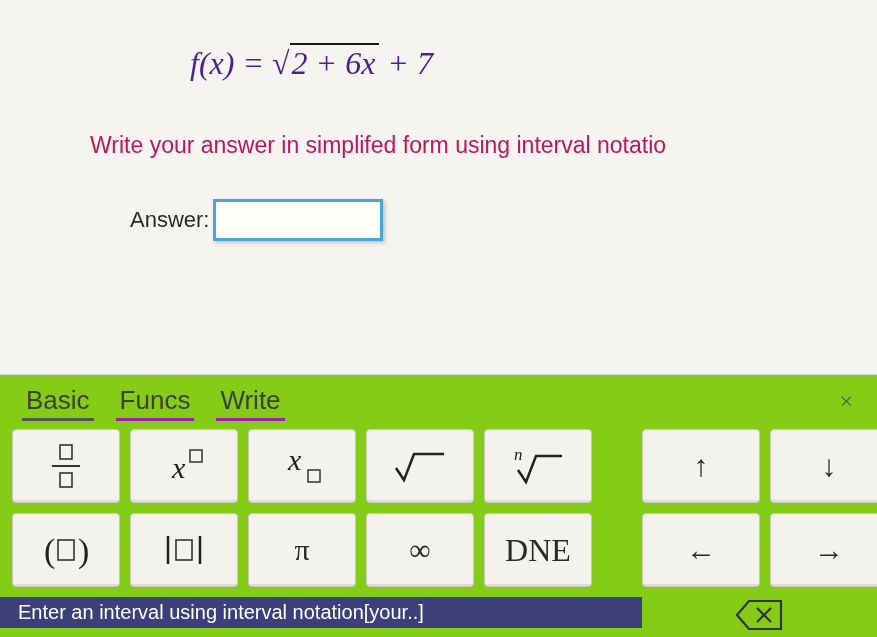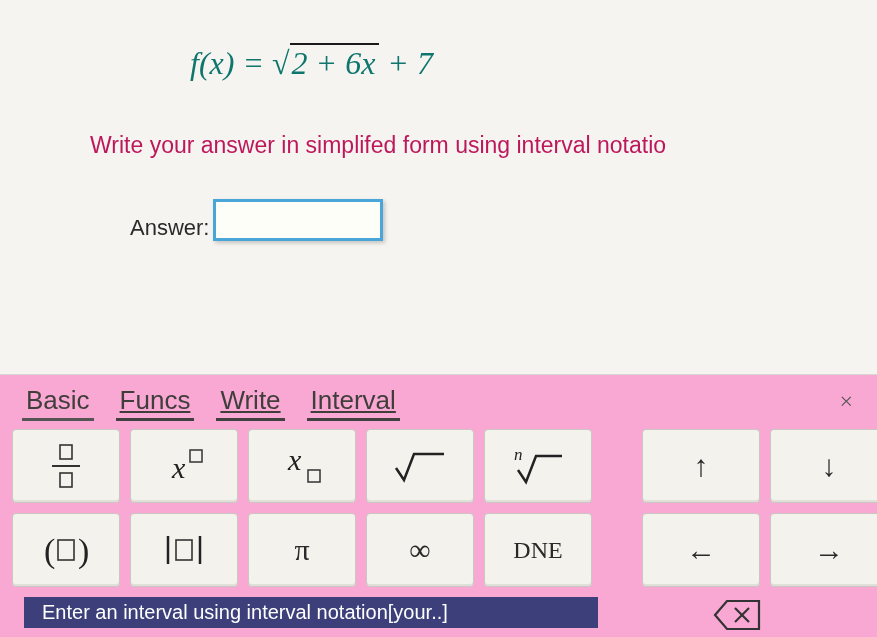--- a/index.html
+++ b/index.html
@@ -14,38 +14,38 @@
       position: relative;
     }
     .content {
       padding: 20px 40px 0 90px;
     }
     .equation {
       font-family: 'Times New Roman', serif;
       font-size: 32px;
       font-style: italic;
       margin: 25px 0 50px 100px;
-      color: #0f766e;
+      color: #4c1d95;
       position: relative;
       white-space: nowrap;
     }
     .sqrt-vinculum {
       border-top: 2px solid #1a1a1a;
       padding: 0 4px 0 2px;
     }
     .prompt {
       font-family: Verdana, Geneva, sans-serif;
       font-size: 23px;
       color: #be185d;
       margin-bottom: 40px;
       white-space: nowrap;
     }
     .answer-row {
       display: flex;
-      align-items: flex-end;
+      align-items: center;
       gap: 4px;
       margin-left: 40px;
       margin-bottom: 8px;
     }
     .answer-label {
       font-family: Verdana, sans-serif;
       font-size: 22px;
       color: #2a2a2a;
     }
     .answer-input {
@@ -56,42 +56,41 @@
       font-size: 22px;
       padding: 0 8px;
       font-family: Georgia, serif;
       box-shadow: 2px 2px 4px rgba(0,0,0,0.2);
     }
     .keypad-panel {
       position: absolute;
       left: 0;
       bottom: 0;
       width: 877px;
-      background: #f9a8d4;
+      background: #84cc16;
       border-top: 1px solid #d8d6d0;
     }
     .tabs {
       display: flex;
       align-items: center;
       padding: 6px 14px 0 22px;
     }
     .tab {
       font-family: Verdana, sans-serif;
       font-size: 26px;
       color: #3f3e3a;
       padding: 4px 4px 2px 4px;
       margin-right: 22px;
       cursor: pointer;
     }
     .tab.active {
       border-bottom: 3px solid #555;
     }
     .tab.inactive {
-      border-bottom: 3px solid #404040;
-      text-decoration: underline;
+      border-bottom: 3px solid #a21caf;
     }
     .tab-close {
       margin-left: auto;
       font-size: 24px;
       color: #555;
       cursor: pointer;
       padding: 4px 10px;
     }
     .key-grid {
       padding: 8px 12px 0 12px;
@@ -116,24 +115,23 @@
       height: 74px;
     }
     .key svg { display: block; }
     .key .arrow { font-size: 30px; font-family: Arial, sans-serif;}
     .status-bar {
       background: #3c3f7a;
       color: #fff;
       font-family: Verdana, sans-serif;
       font-size: 20px;
       padding: 4px 18px;
-      width: 574px;
-      display: flex;
-      align-items: center;
-      margin-left: 24px;
+      width: 642px;
+      display: flex;
+      align-items: center;
     }
     .status-wrap {
       display: flex;
       align-items: center;
     }
     .backspace-col {
       flex: 1;
       display: flex;
       justify-content: center;
       align-items: flex-start;
@@ -154,21 +152,20 @@
     <span class="answer-label">Answer:</span>
     <input class="answer-input" type="text" value="" style="">
   </div>
 </div>
 
 <div class="keypad-panel">
   <div class="tabs">
     <div class="tab active">Basic</div>
     <div class="tab inactive">Funcs</div>
     <div class="tab inactive">Write</div>
-    <div class="tab inactive">Interval</div>
     <div class="tab-close">×</div>
   </div>
 
   <div class="key-grid">
 
     <div class="key">
       <svg width="40" height="50" viewBox="0 0 40 50">
         <rect x="14" y="4" width="12" height="14" fill="none" stroke="#333" stroke-width="1.6"></rect>
         <line x1="6" y1="25" x2="34" y2="25" stroke="#333" stroke-width="2"></line>
         <rect x="14" y="32" width="12" height="14" fill="none" stroke="#333" stroke-width="1.6"></rect>
@@ -219,21 +216,21 @@
         <line x1="48" y1="8" x2="48" y2="36" stroke="#222" stroke-width="2.5"></line>
       </svg>
     </div>
     <div class="key">
         <span style="font-size:30px;font-family:'Times New Roman';">π</span>
       </div>
     <div class="key">
         <span style="font-size:30px;font-family:'Times New Roman';">∞</span>
       </div>
     <div class="key">
-        <span style="font-size:24px;font-family:Verdana;">DNE</span>
+        <span style="font-size:32px;font-family:Verdana;">DNE</span>
       </div>
     <div class="spacer"></div>
     <div class="key">
         <span class="arrow">←</span>
       </div>
     <div class="key">
         <span class="arrow">→</span>
       </div>
   </div>
 

